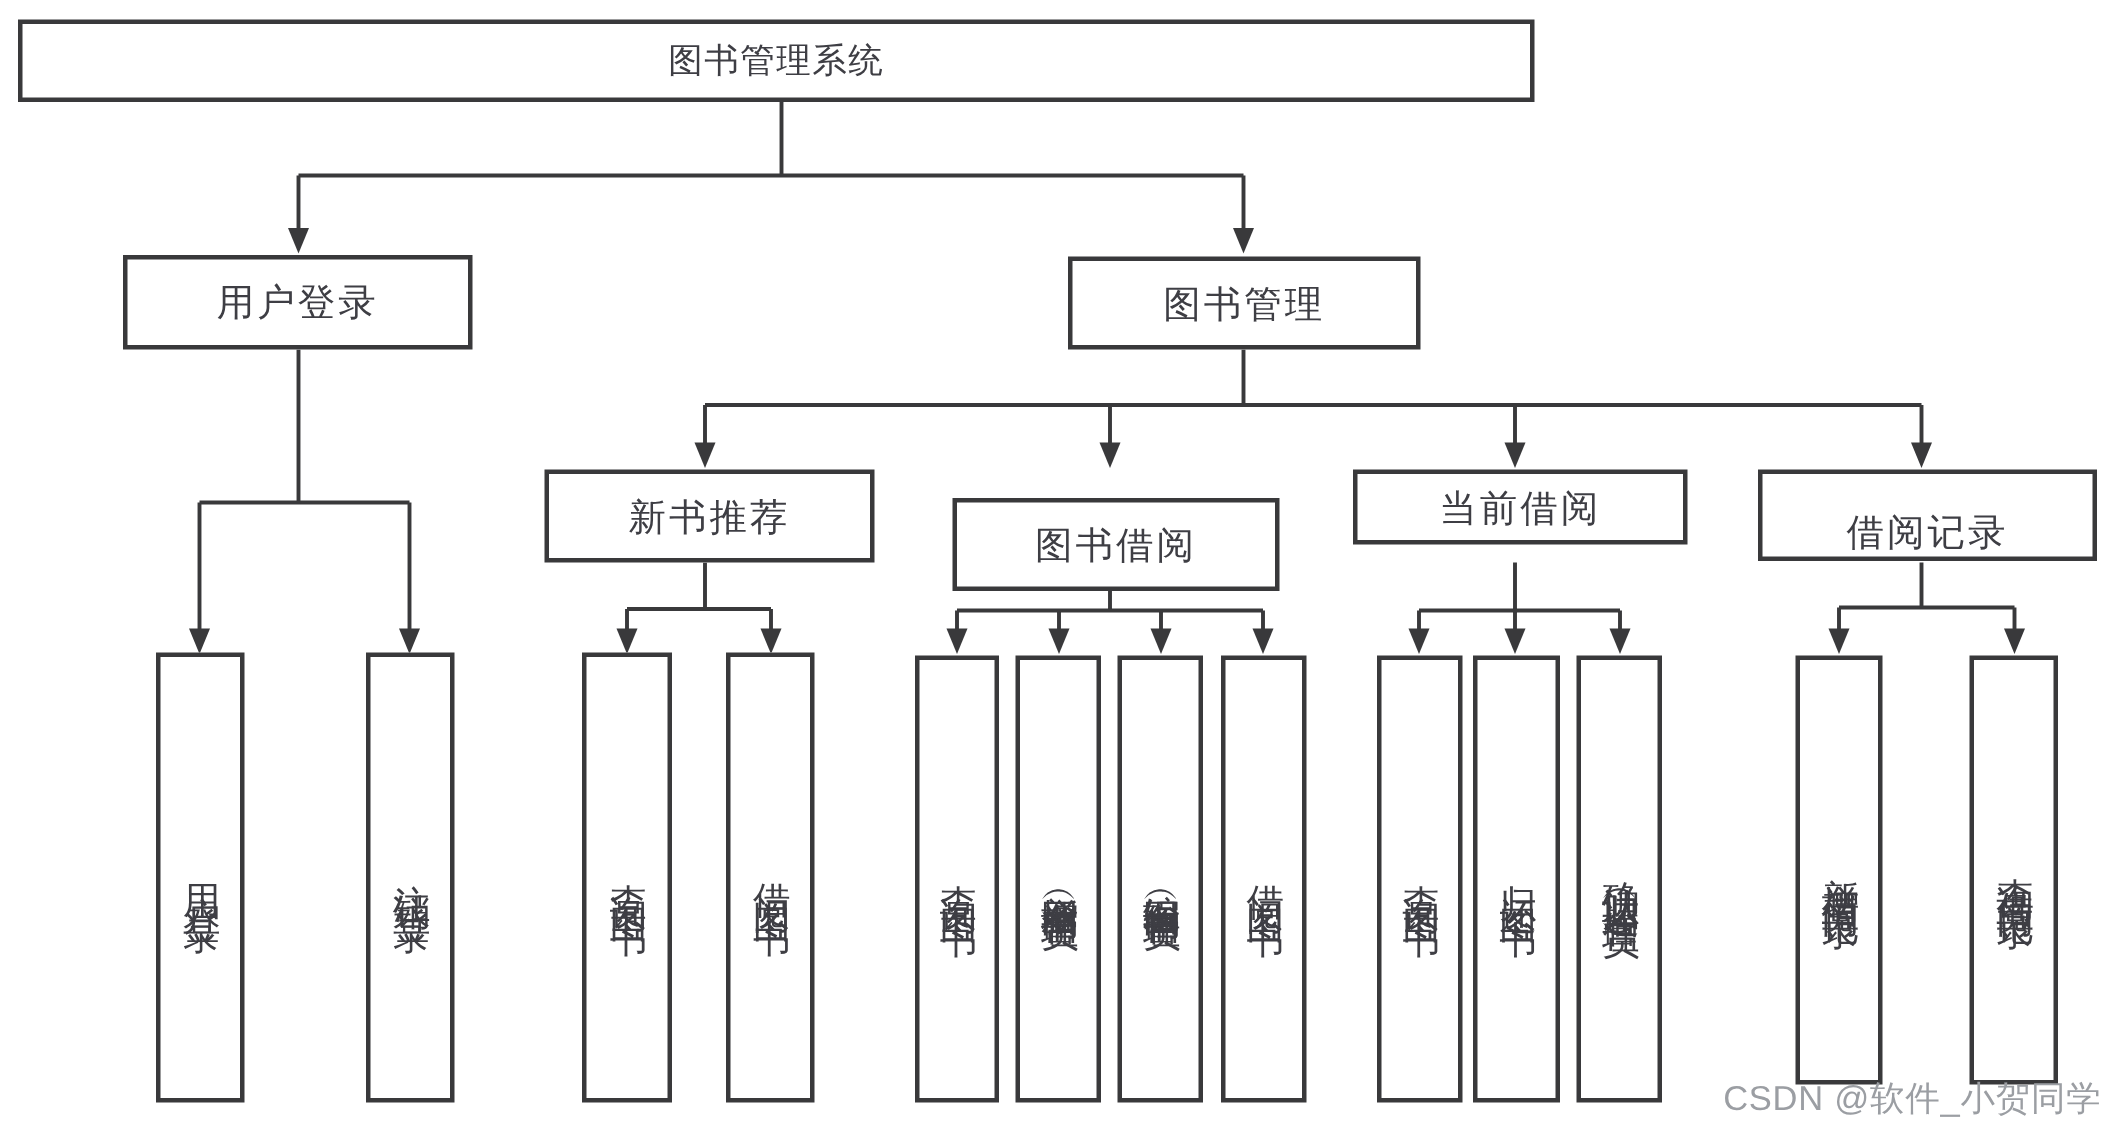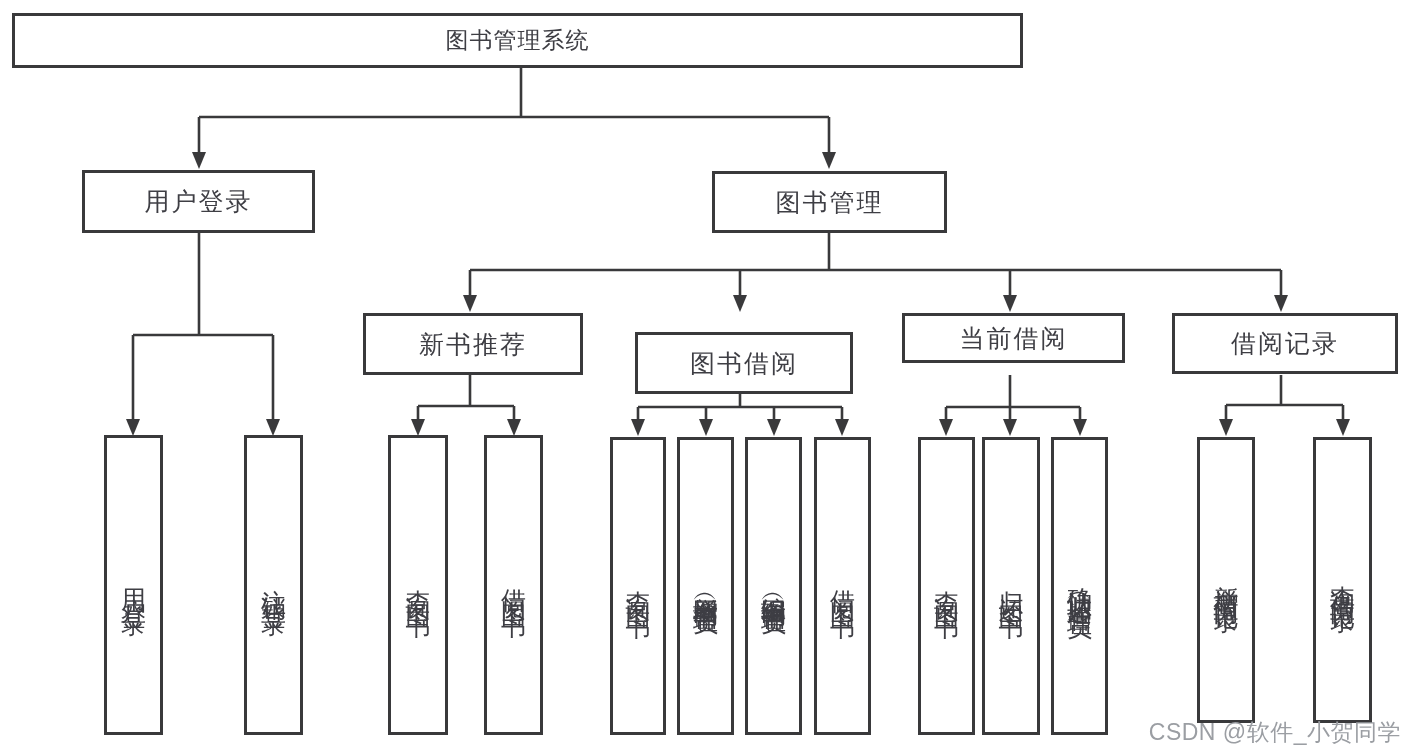--- a/index.html
+++ b/index.html
@@ -106,21 +106,21 @@
 
   <div class="node branch" style="left:363px; top:313px; width:220px; height:62px;">
     <span>新书推荐</span>
   </div>
   <div class="node branch" style="left:635px; top:313px; width:218px; height:62px;margin-top:19px;">
     <span>图书借阅</span>
   </div>
   <div class="node branch" style="left:902px; top:313px; width:223px; height:50px;">
     <span>当前借阅</span>
   </div>
-  <div class="node branch" style="left:1172px; top:313px; width:226px; height:61px;">
+  <div class="node branch" style="left:1172px; top:313px; width:226px; height:61px;align-items:flex-end;">
     <span>借阅记录</span>
   </div>
 
   <div class="node leaf ls4" style="left:104px; top:435px; width:59px; height:300px;">
     <span>用户登录</span>
   </div>
   <div class="node leaf ls4" style="left:244px; top:435px; width:59px; height:300px;">
     <span>注销登录</span>
   </div>
 

